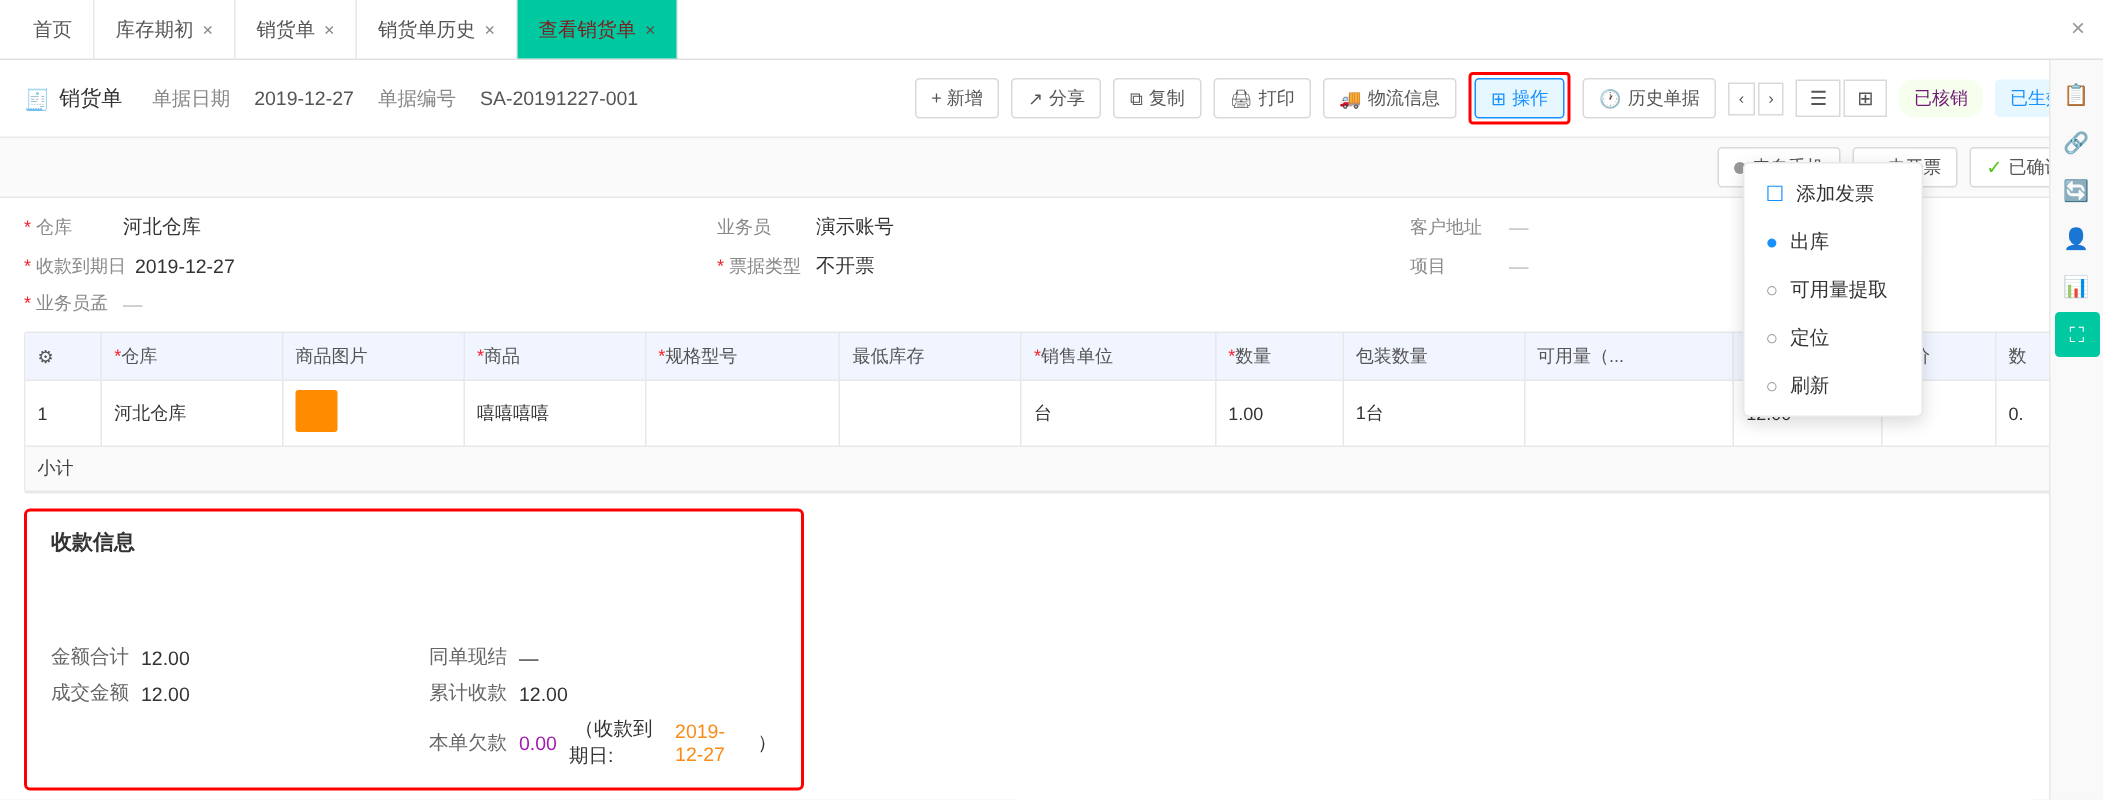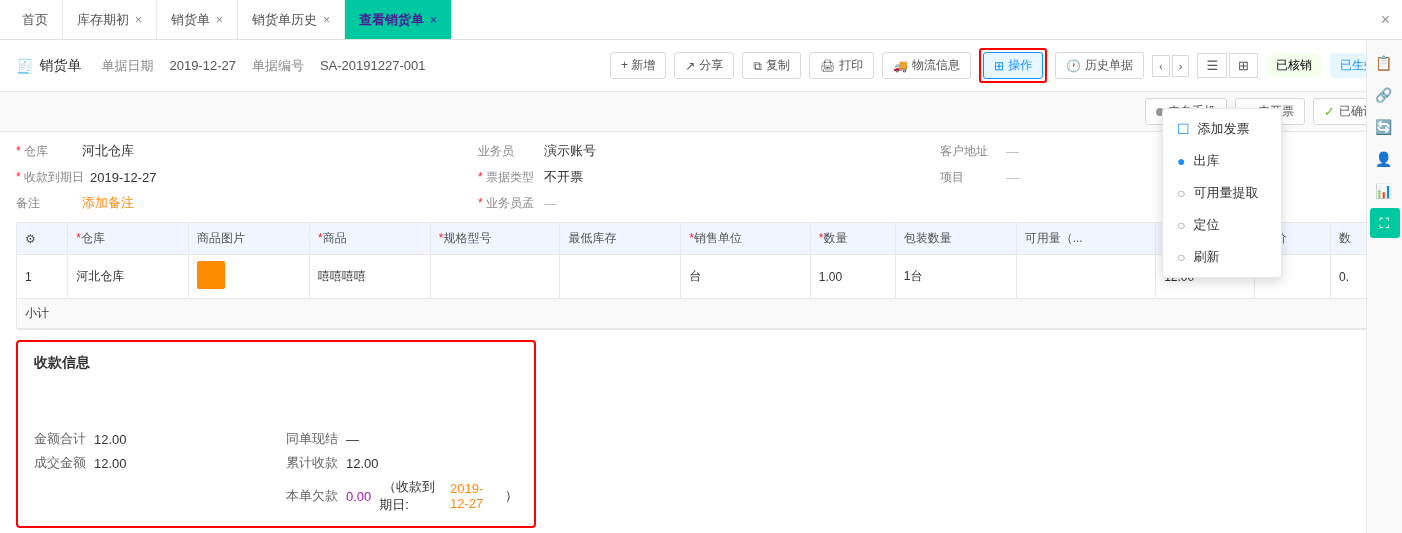--- a/index.html
+++ b/index.html
@@ -10,21 +10,21 @@
       display: flex; align-items: center; background: #fff;
       border-bottom: 1px solid #e0e0e0; height: 40px; padding: 0 8px;
       position: relative;
     }
     .tab-item {
       display: flex; align-items: center; padding: 0 14px; height: 100%;
       cursor: pointer; font-size: 13px; color: #555; border-right: 1px solid #e8e8e8;
       white-space: nowrap;
     }
     .tab-item.active {
-      background: #00c8a0; color: #4c1d95; border-radius: 0; font-weight: bold;
+      background: #00c8a0; color: #7f1d1d; border-radius: 0;
     }
     .tab-item .close-x {
       margin-left: 6px; font-size: 12px; color: inherit; opacity: 0.7;
     }
     .tab-bar-close {
       position: absolute; right: 12px; top: 50%; transform: translateY(-50%);
       font-size: 16px; cursor: pointer; color: #999;
     }
 
     
@@ -43,21 +43,21 @@
     .form-title { font-weight: 500; font-size: 14px; margin-right: 20px; }
     .form-meta { display: flex; align-items: center; gap: 16px; font-size: 13px; color: #555; flex: 1; }
     .form-meta-label { color: #888; }
     .toolbar { display: flex; align-items: center; gap: 8px; margin-left: auto; }
     .toolbar-btn {
       display: flex; align-items: center; gap: 4px; padding: 4px 10px;
       border: 1px solid #d9d9d9; border-radius: 3px; background: #fff;
       cursor: pointer; font-size: 12px; color: #555; white-space: nowrap;
     }
     .toolbar-btn.active-tab { background: #e6f7ff; border-color: #1890ff; color: #1890ff; }
-    .btn-status-green { background: #f6ffed; border-color: #b7eb8f; color: #000000; border-radius: 10px; padding: 4px 10px; font-size: 12px; }
+    .btn-status-green { background: #f6ffed; border-color: #b7eb8f; color: #701a75; border-radius: 10px; padding: 4px 10px; font-size: 12px; }
     .btn-status-blue { background: #e6f7ff; border-color: #91d5ff; color: #1890ff; border-radius: 3px; padding: 4px 10px; font-size: 12px; }
     .nav-arrows { display: flex; gap: 2px; }
     .nav-arrow { padding: 4px 6px; border: 1px solid #d9d9d9; background: #fff; cursor: pointer; font-size: 11px; color: #555; }
     .view-btns { display: flex; gap: 2px; }
     .view-btn { padding: 4px 8px; border: 1px solid #d9d9d9; background: #fff; cursor: pointer; font-size: 13px; color: #555; }
 
     
     .sub-toolbar {
       display: flex; align-items: center; padding: 6px 16px;
       border-bottom: 1px solid #e8e8e8; gap: 8px; background: #fafafa;
@@ -255,24 +255,20 @@
         <span class="field-label field-required">收款到期日</span>
         <span class="field-value">2019-12-27</span>
       </div>
       <div class="field-row">
         <span class="field-label field-required">票据类型</span>
         <span class="field-value">不开票</span>
       </div>
       <div class="field-row">
         <span class="field-label">项目</span>
         <span class="field-dash">—</span>
-      </div>
-      <div class="field-row">
-        <span class="field-label">备注</span>
-        <span style="color:#fa8c16; cursor:pointer;">添加备注</span>
       </div>
       <div class="field-row">
         <span class="field-label field-required">业务员孟</span>
         <span class="field-dash">—</span>
       </div>
     </div>
 
     <div class="table-wrap">
       <table>
         <thead>

